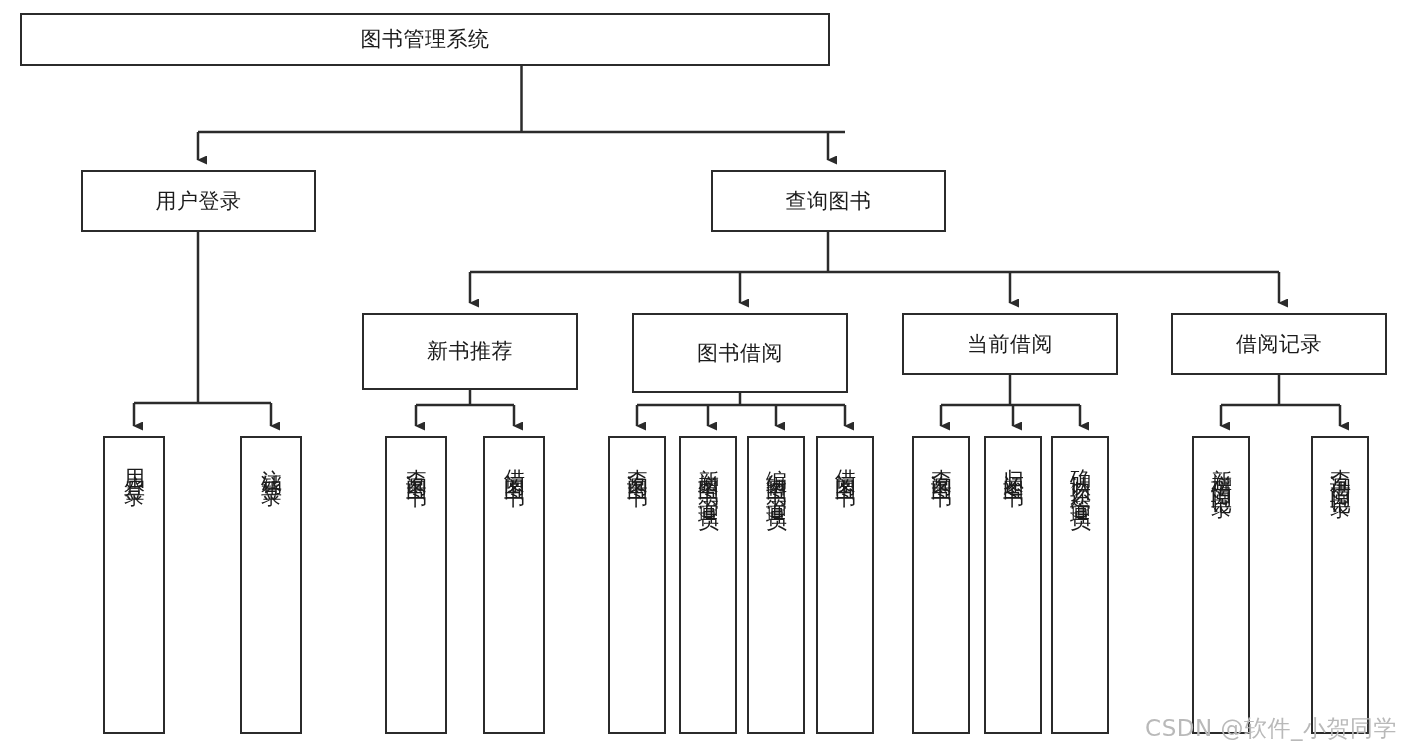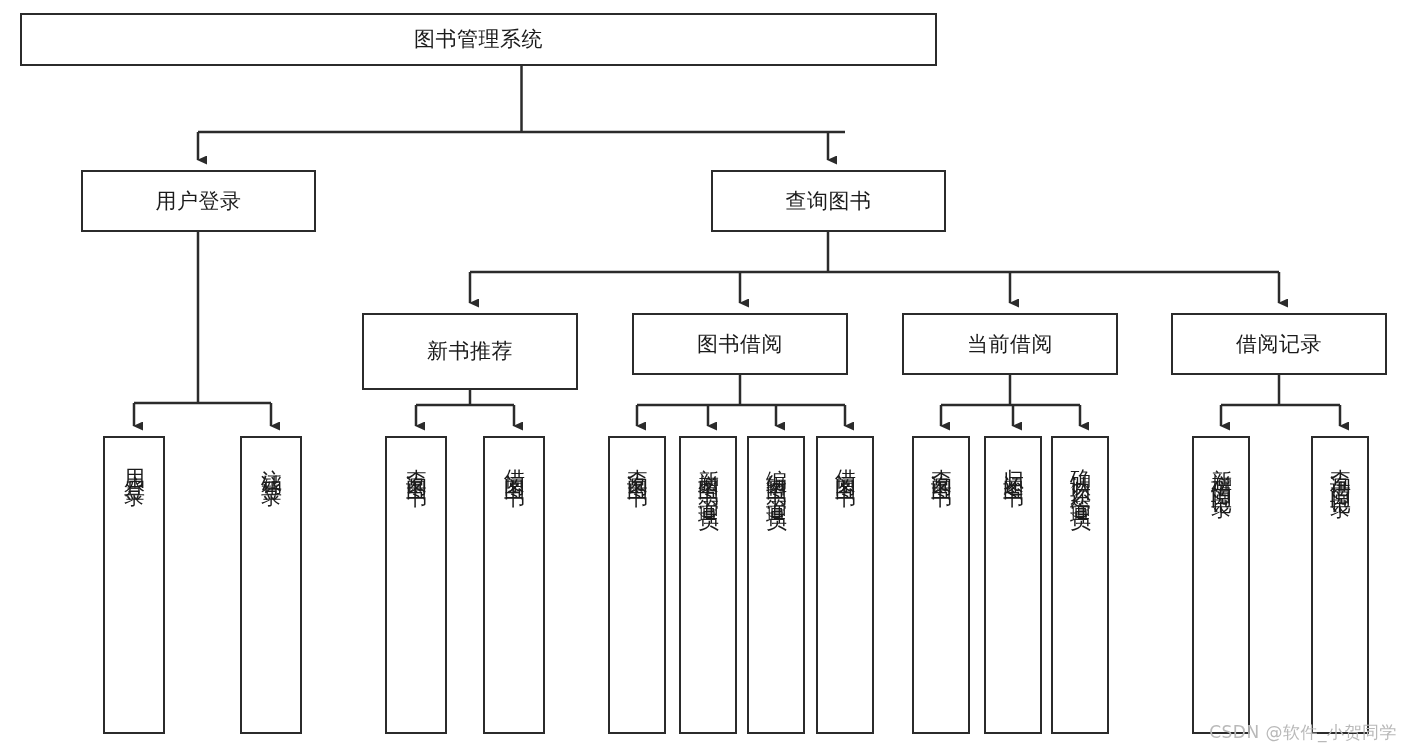--- a/index.html
+++ b/index.html
@@ -58,21 +58,21 @@
     font-size:21px;
     line-height:1;
     letter-spacing:6px;
     white-space:nowrap;
   }
   
   #watermark{
     position:absolute;
     right:8px;
     bottom:3px;
-    font-size:17px;
+    font-size:23px;
     color:#b9b9b9;
     letter-spacing:0.5px;
     white-space:nowrap;
     user-select:none;
   }
 </style>
 </head>
 <body>
 
 <div id="canvas" style="background: rgb(255, 255, 255);">
@@ -122,35 +122,35 @@
       <path d="M1013,405 L1013,426" marker-end="url(#arw)"></path>
       <path d="M1080,405 L1080,426" marker-end="url(#arw)"></path>
 
       <path d="M1279,375 L1279,405"></path>
       <path d="M1221,405 L1340,405"></path>
       <path d="M1221,405 L1221,426" marker-end="url(#arw)"></path>
       <path d="M1340,405 L1340,426" marker-end="url(#arw)"></path>
     </g>
   </svg>
 
-  <div class="node horiz root" style="left: 20px; top: 13px; width: 917px; height: 53px; border-color: rgb(43, 43, 43); background: rgb(255, 255, 255); color: rgb(27, 27, 27);">
+  <div class="node horiz root" style="left: 20px; top: 13px; width: 810px; height: 53px; border-color: rgb(43, 43, 43); background: rgb(255, 255, 255); color: rgb(27, 27, 27);">
     <span class="lbl">图书管理系统</span>
   </div>
 
   <div class="node horiz" style="left: 81px; top: 170px; width: 235px; height: 62px; border-color: rgb(43, 43, 43); background: rgb(255, 255, 255); color: rgb(27, 27, 27);">
     <span class="lbl">用户登录</span>
   </div>
   <div class="node horiz" style="left: 711px; top: 170px; width: 235px; height: 62px; border-color: rgb(43, 43, 43); background: rgb(255, 255, 255); color: rgb(27, 27, 27);">
     <span class="lbl">查询图书</span>
   </div>
 
   <div class="node horiz" style="left: 362px; top: 313px; width: 216px; height: 77px; border-color: rgb(43, 43, 43); background: rgb(255, 255, 255); color: rgb(27, 27, 27);">
     <span class="lbl">新书推荐</span>
   </div>
-  <div class="node horiz" style="left: 632px; top: 313px; width: 216px; height: 62px; border-color: rgb(43, 43, 43); background: rgb(255, 255, 255); color: rgb(27, 27, 27);">
+  <div class="node horiz" style="left: 632px; top: 313px; width: 216px; height: 80px; border-color: rgb(43, 43, 43); background: rgb(255, 255, 255); color: rgb(27, 27, 27);">
     <span class="lbl">图书借阅</span>
   </div>
   <div class="node horiz" style="left: 1171px; top: 313px; width: 216px; height: 62px; border-color: rgb(43, 43, 43); background: rgb(255, 255, 255); color: rgb(27, 27, 27);">
     <span class="lbl">借阅记录</span>
   </div>
   <div class="node horiz" style="left: 902px; top: 313px; width: 216px; height: 62px; border-color: rgb(43, 43, 43); background: rgb(255, 255, 255); color: rgb(27, 27, 27);">
     <span class="lbl">当前借阅</span>
   </div>
 
   <div class="node vert" style="left: 103px; top: 436px; width: 62px; height: 298px; border-color: rgb(43, 43, 43); background: rgb(255, 255, 255); color: rgb(27, 27, 27);">

